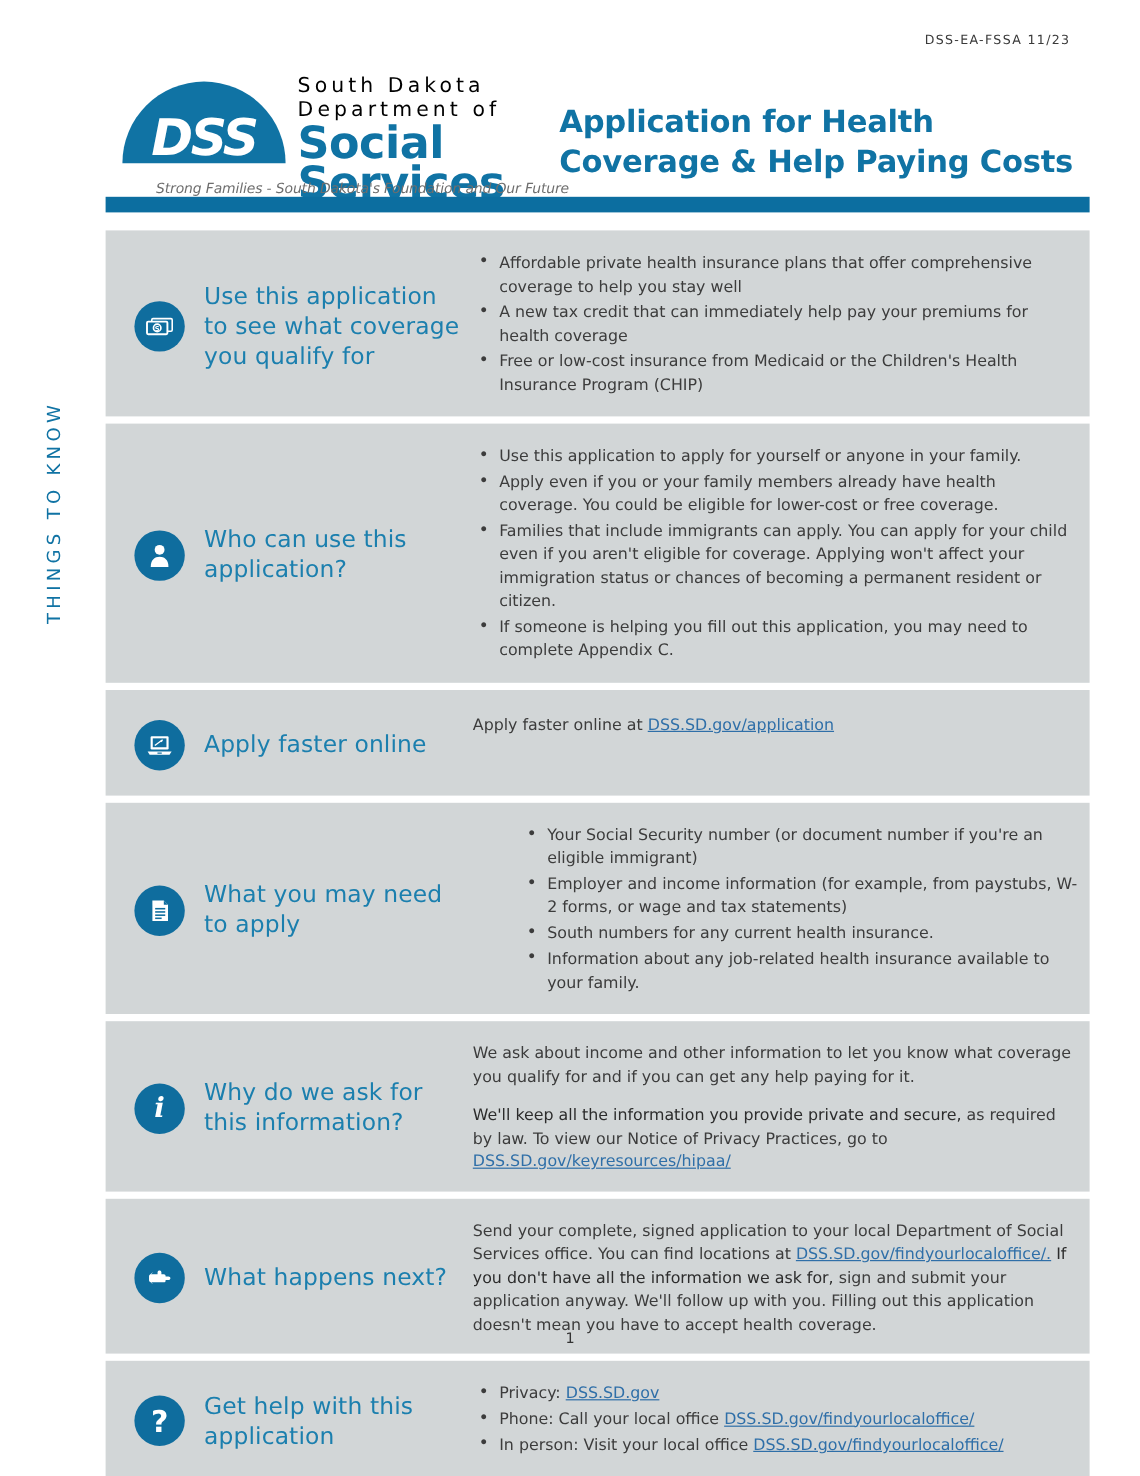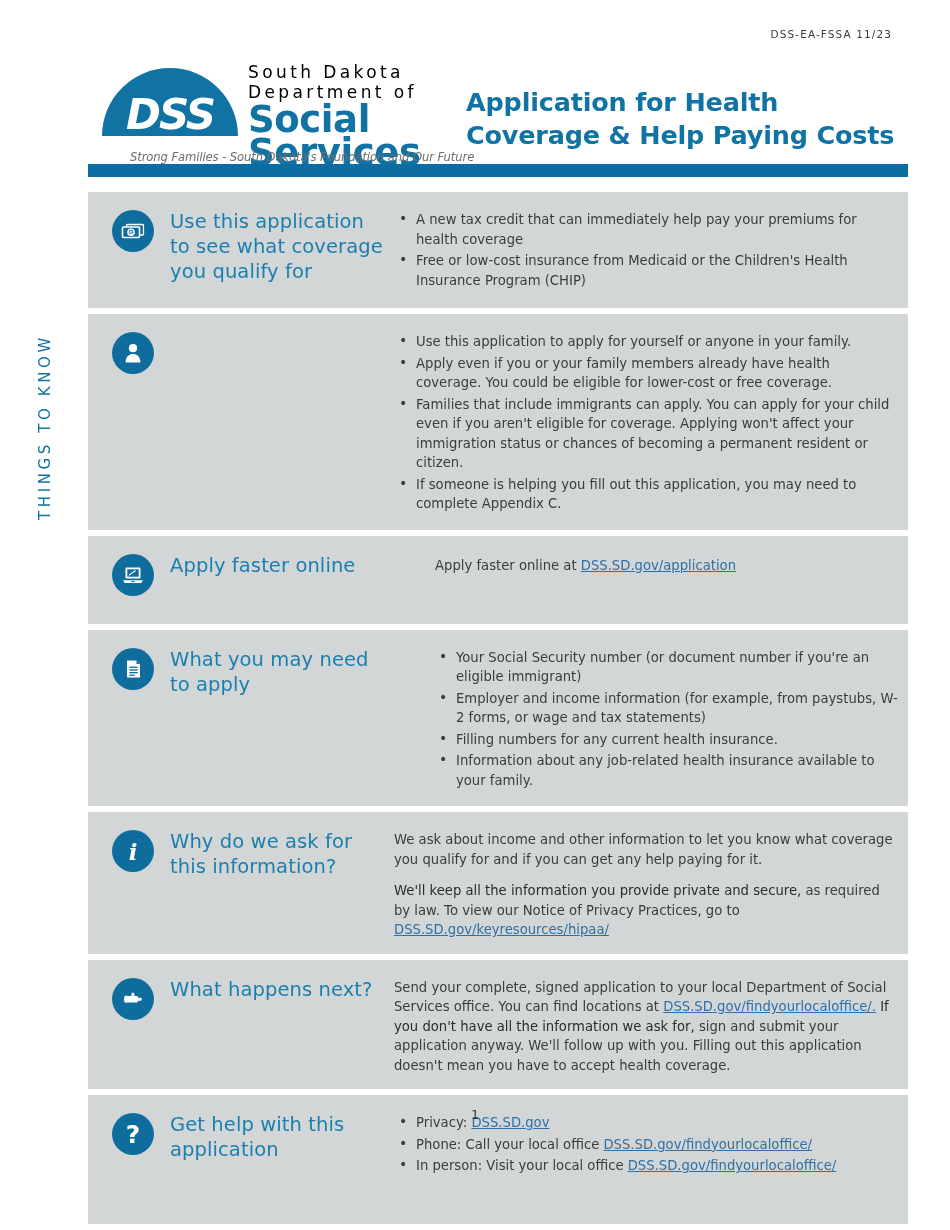--- a/index.html
+++ b/index.html
@@ -140,21 +140,21 @@
   .section {
     background: #d2d6d7;
     display: flex;
     margin-bottom: 6px;
     padding: 14px 10px 14px 12px;
   }
   .sec-left {
     width: 288px;
     flex: 0 0 288px;
     display: flex;
-    align-items: flex-start;
+    align-items: center;
     padding-top: 2px;
   }
   .sec-icon {
     width: 42px;
     height: 42px;
     flex: 0 0 42px;
     border-radius: 50%;
     background: #0f6d9e;
     display: flex;
     align-items: center;
@@ -205,21 +205,21 @@
   .para { margin: 0 0 0 0; }
   .para + .para { margin-top: 12px; }
   a.lnk {
     color: #2f6fa8;
     text-decoration: underline;
   }
   .bold { font-weight: normal; color: #2c2c2c; }
 
   
   .sec-apply .sec-right { padding-top: 6px; }
-  .sec-apply { min-height: 88px; gap: 41px; }
+  .sec-apply { min-height: 88px; }
   .sec-why { min-height: 104px; }
   .sec-next { min-height: 98px; }
   .sec-help { min-height: 112px; padding-bottom: 46px; }
   .sec-use { min-height: 116px; }
   .sec-who { min-height: 166px; }
   .sec-need { min-height: 136px; gap: 40px; }
 
   
   .page-num {
     position: absolute;
@@ -264,34 +264,36 @@
           <rect x="6.5" y="6.5" width="17" height="10.5" rx="1" fill="none" stroke="#ffffff" stroke-width="1.3"></rect>
           <rect x="2.5" y="9" width="17" height="10.5" rx="1" fill="#0f6d9e" stroke="#ffffff" stroke-width="1.6"></rect>
           <circle cx="11" cy="14.25" r="3.1" fill="none" stroke="#ffffff" stroke-width="1.4"></circle>
           <text x="11" y="16.6" font-size="5.6" fill="#ffffff" text-anchor="middle" font-family="DejaVu Sans, sans-serif" font-weight="bold">S</text>
         </svg>
       </div>
       <div class="sec-head">Use this application to see what coverage you qualify for</div>
     </div>
     <div class="sec-right">
       <ul class="bullets">
+        <li>Affordable private health insurance plans that offer comprehensive coverage to help you stay well</li>
         <li>A new tax credit that can immediately help pay your premiums for health coverage</li>
         <li>Free or low-cost insurance from Medicaid or the Children's Health Insurance Program (CHIP)</li>
       </ul>
     </div>
   </div>
 
   <div class="section sec-who">
     <div class="sec-left">
       <div class="sec-icon">
         <svg width="24" height="24" viewBox="0 0 24 24">
           <circle cx="12" cy="7.2" r="4.1" fill="#ffffff"></circle>
           <path d="M4.6 21.5 C4.6 15.6 8 13 12 13 C16 13 19.4 15.6 19.4 21.5 Z" fill="#ffffff"></path>
         </svg>
       </div>
+      <div class="sec-head">Who can use this application?</div>
     </div>
     <div class="sec-right">
       <ul class="bullets">
         <li>Use this application to apply for yourself or anyone in your family.</li>
         <li>Apply even if you or your family members already have health coverage. You could be eligible for lower-cost or free coverage.</li>
         <li>Families that include immigrants can apply. You can apply for your child even if you aren't eligible for coverage. Applying won't affect your immigration status or chances of becoming a permanent resident or citizen.</li>
         <li>If someone is helping you fill out this application, you may need to complete Appendix C.</li>
       </ul>
     </div>
   </div>
@@ -326,21 +328,21 @@
           <rect x="8.3" y="15" width="8.4" height="1.3" fill="#0f6d9e"></rect>
           <rect x="8.3" y="17.6" width="5.4" height="1.3" fill="#0f6d9e"></rect>
         </svg>
       </div>
       <div class="sec-head">What you may need to apply</div>
     </div>
     <div class="sec-right">
       <ul class="bullets">
         <li>Your Social Security number (or document number if you're an eligible immigrant)</li>
         <li>Employer and income information (for example, from paystubs, W-2 forms, or wage and tax statements)</li>
-        <li>Filling numbers for any current health insurance.</li>
+        <li>South numbers for any current health insurance.</li>
         <li>Information about any job-related health insurance available to your family.</li>
       </ul>
     </div>
   </div>
 
   <div class="section sec-why">
     <div class="sec-left">
       <div class="sec-icon">
         <span class="glyph" style="font-size:23px; font-style:italic; font-family:'DejaVu Serif', serif;">i</span>
       </div>

